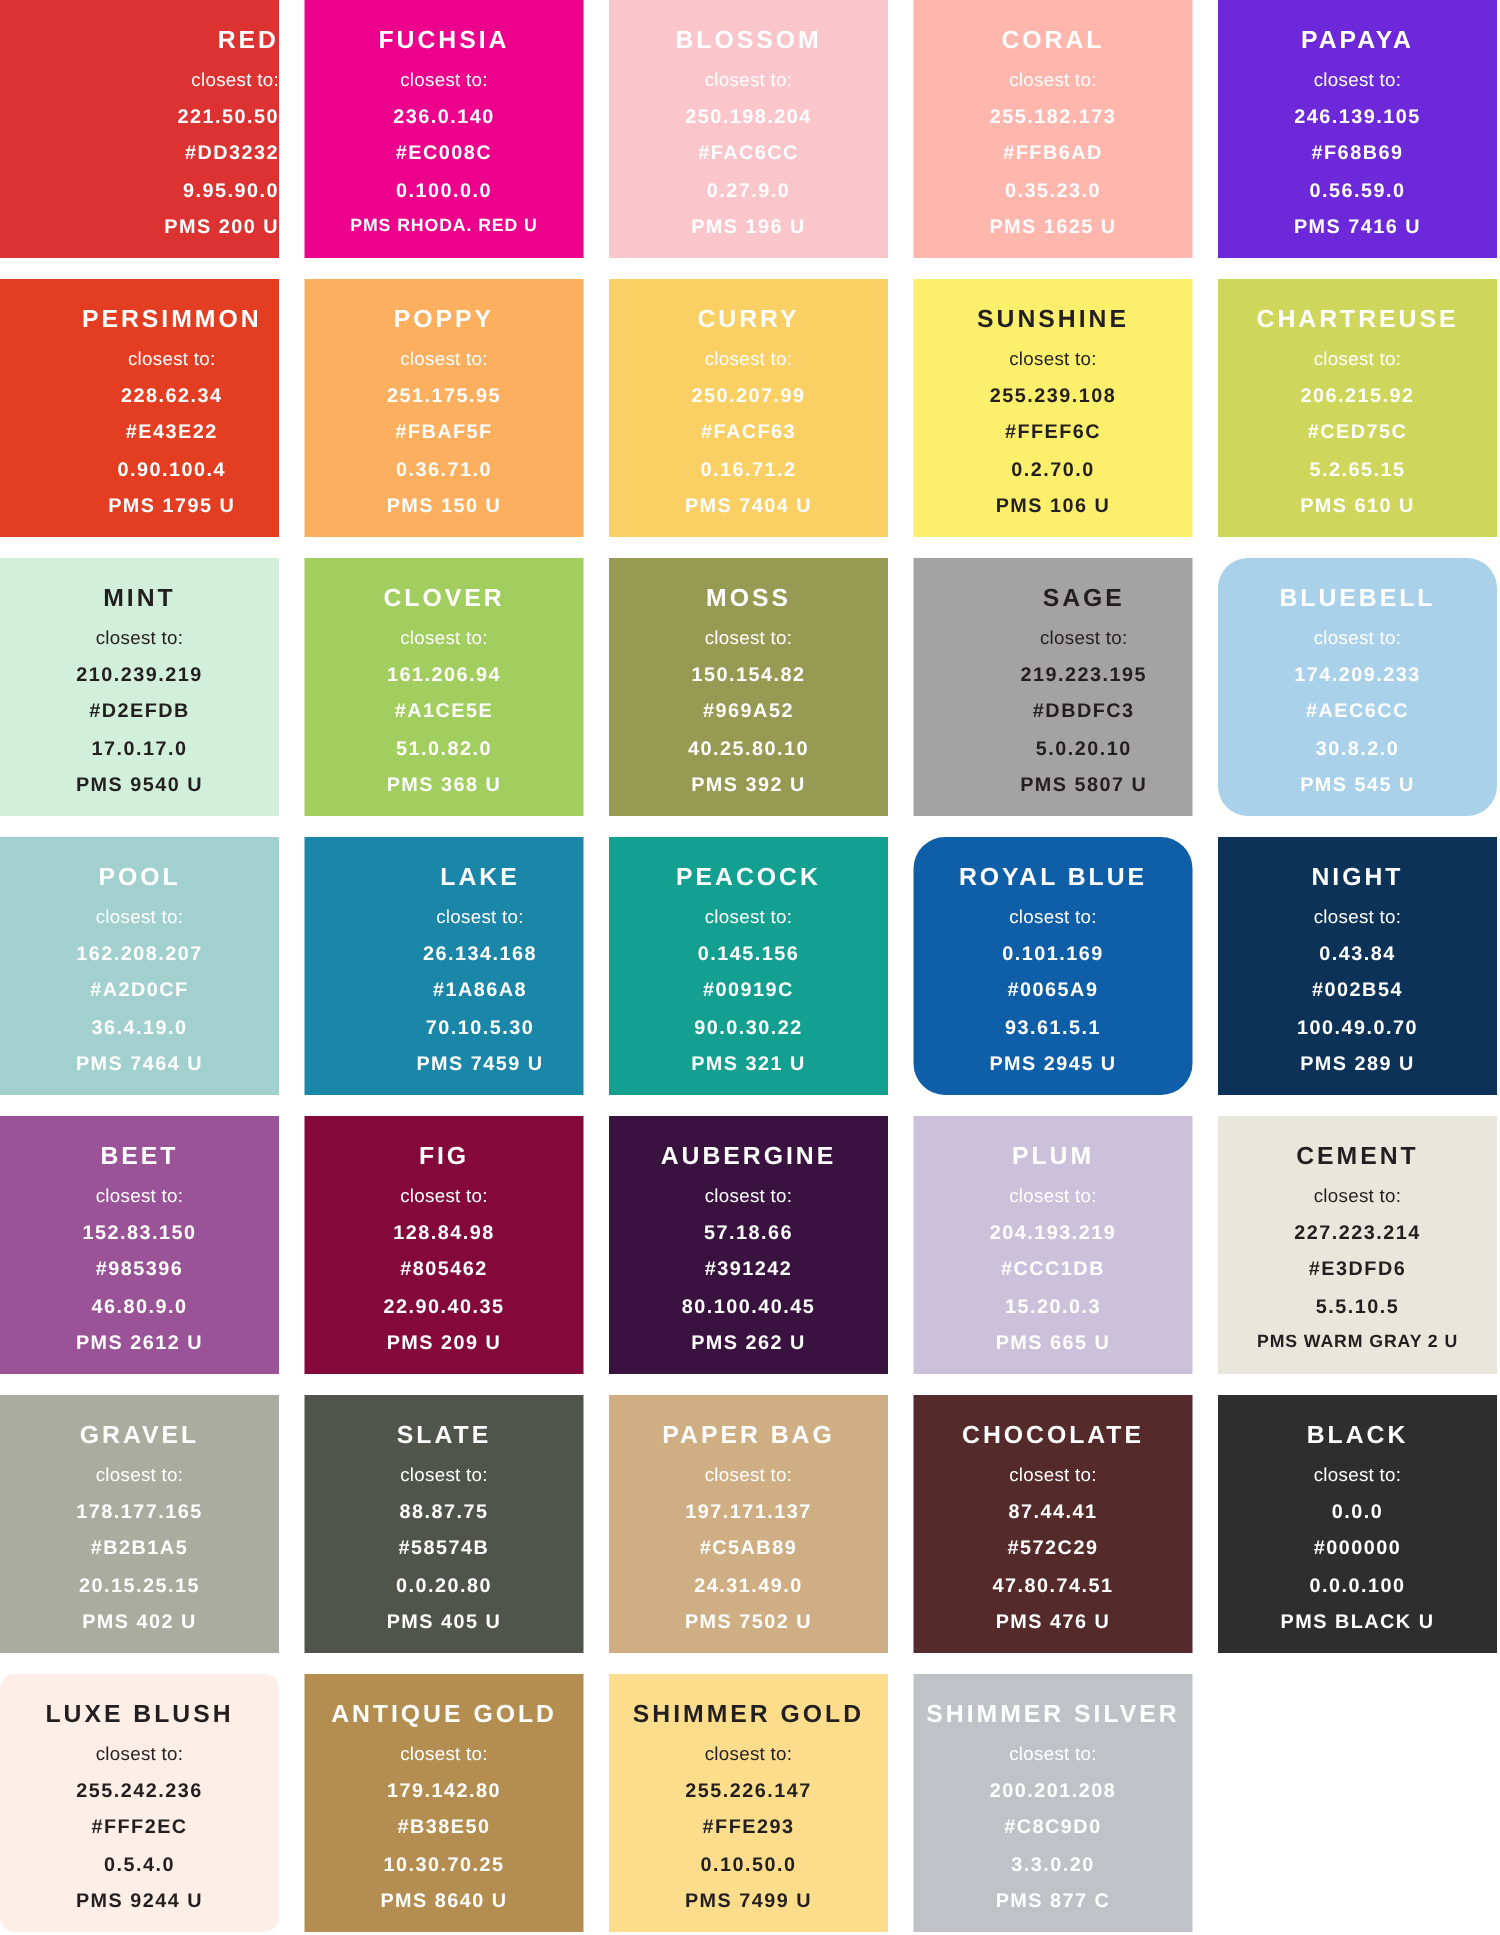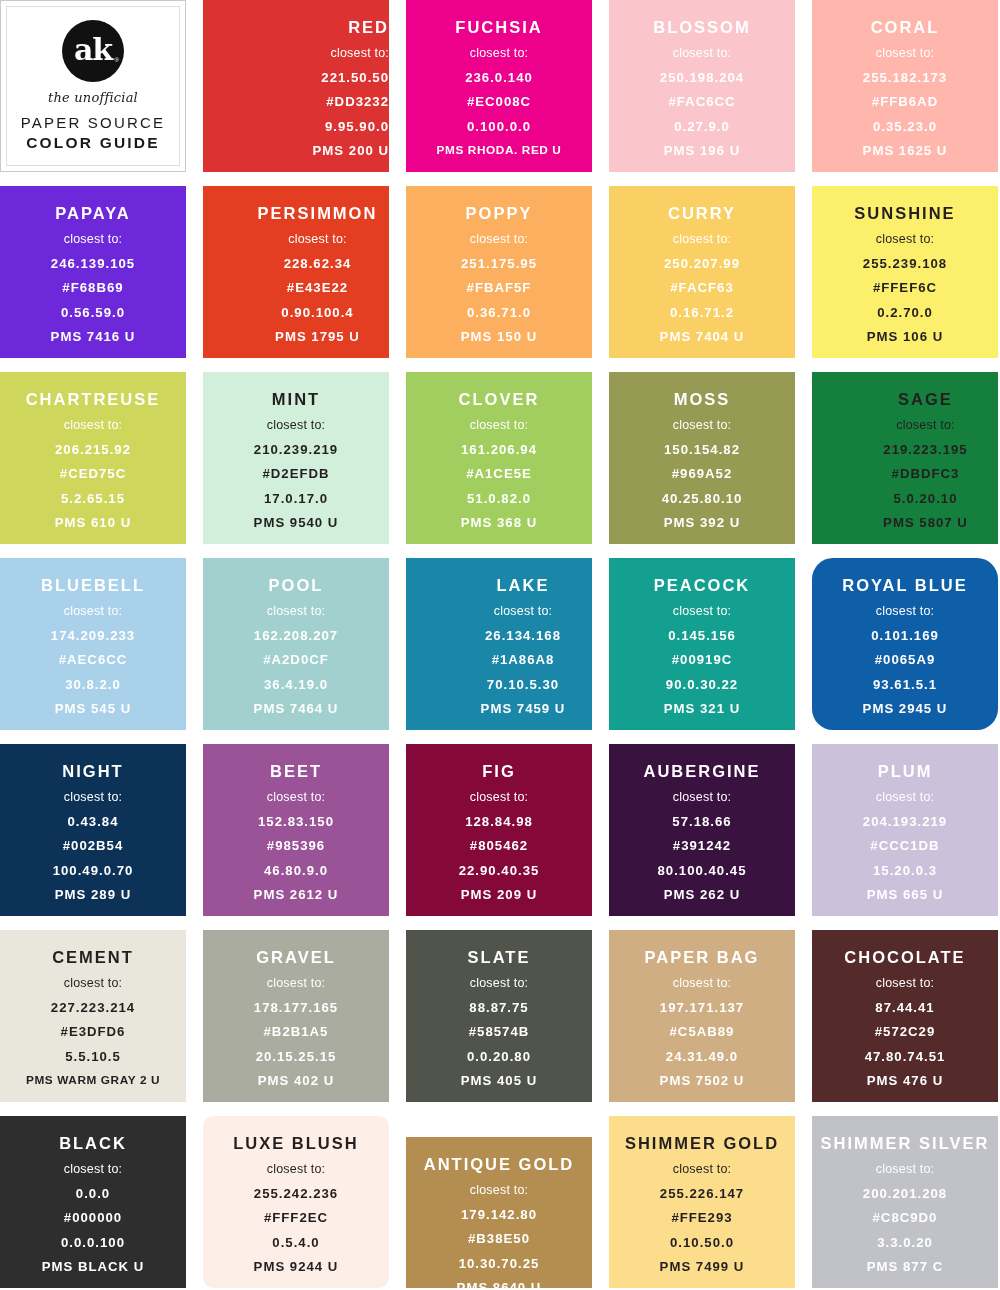--- a/index.html
+++ b/index.html
@@ -152,31 +152,20 @@
     line-height: 1.25;
     font-weight: bold;
   }
 </style>
 </head>
 <body>
 
 <div id="sheet">
   <div class="grid" id="grid">
 
-    <div class="logo-card">
-      <div class="logo-inner">
-        <div class="ak-circle">
-          <span class="ak-text">ak</span>
-          <span class="ak-reg">®</span>
-        </div>
-        <div class="unofficial">the unofficial</div>
-        <div class="paper-source">PAPER SOURCE</div>
-        <div class="color-guide">COLOR GUIDE</div>
-      </div>
-    </div>
 
   <div class="swatch" style="background: rgb(221, 50, 50); color: rgb(255, 255, 255); align-items: flex-end;">
         <div class="sw-name">RED</div>
         <div class="sw-closest">closest to:</div>
         <div class="sw-line">221.50.50</div>
         <div class="sw-line">#DD3232</div>
         <div class="sw-line">9.95.90.0</div>
         <div class="sw-line pms">PMS 200 U</div>
       </div>
       <div class="swatch" style="background: rgb(236, 0, 140); color: rgb(255, 255, 255);">
@@ -268,29 +257,29 @@
         <div class="sw-line pms">PMS 368 U</div>
       </div>
       <div class="swatch" style="background: rgb(150, 154, 82); color: rgb(255, 255, 255);">
         <div class="sw-name">MOSS</div>
         <div class="sw-closest">closest to:</div>
         <div class="sw-line">150.154.82</div>
         <div class="sw-line">#969A52</div>
         <div class="sw-line">40.25.80.10</div>
         <div class="sw-line pms">PMS 392 U</div>
       </div>
-      <div class="swatch" style="background: #15803d; color: rgb(35, 31, 32); padding-left: 41px;">
+      <div class="swatch" style="background: #a3a3a3; color: rgb(35, 31, 32); padding-left: 41px;">
         <div class="sw-name">SAGE</div>
         <div class="sw-closest">closest to:</div>
         <div class="sw-line">219.223.195</div>
         <div class="sw-line">#DBDFC3</div>
         <div class="sw-line">5.0.20.10</div>
         <div class="sw-line pms">PMS 5807 U</div>
       </div>
-      <div class="swatch" style="background: rgb(169, 209, 233); color: rgb(255, 255, 255);">
+      <div class="swatch" style="background: rgb(169, 209, 233); color: rgb(255, 255, 255); border-radius: 20px;">
         <div class="sw-name">BLUEBELL</div>
         <div class="sw-closest">closest to:</div>
         <div class="sw-line">174.209.233</div>
         <div class="sw-line">#AEC6CC</div>
         <div class="sw-line">30.8.2.0</div>
         <div class="sw-line pms">PMS 545 U</div>
       </div>
       <div class="swatch" style="background: rgb(162, 208, 207); color: rgb(255, 255, 255);">
         <div class="sw-name">POOL</div>
         <div class="sw-closest">closest to:</div>
@@ -412,21 +401,21 @@
         <div class="sw-line pms">PMS BLACK U</div>
       </div>
       <div class="swatch" style="background: rgb(253, 239, 232); color: rgb(35, 31, 32); border-radius: 10px;">
         <div class="sw-name">LUXE BLUSH</div>
         <div class="sw-closest">closest to:</div>
         <div class="sw-line">255.242.236</div>
         <div class="sw-line">#FFF2EC</div>
         <div class="sw-line">0.5.4.0</div>
         <div class="sw-line pms">PMS 9244 U</div>
       </div>
-      <div class="swatch" style="background: rgb(179, 142, 80); color: rgb(255, 255, 255); margin-top: 21px;">
+      <div class="swatch" style="background: rgb(179, 142, 80); color: rgb(255, 255, 255);">
         <div class="sw-name">ANTIQUE GOLD</div>
         <div class="sw-closest">closest to:</div>
         <div class="sw-line">179.142.80</div>
         <div class="sw-line">#B38E50</div>
         <div class="sw-line">10.30.70.25</div>
         <div class="sw-line pms">PMS 8640 U</div>
       </div>
       <div class="swatch" style="background: rgb(251, 221, 140); color: rgb(35, 31, 32);">
         <div class="sw-name">SHIMMER GOLD</div>
         <div class="sw-closest">closest to:</div>

